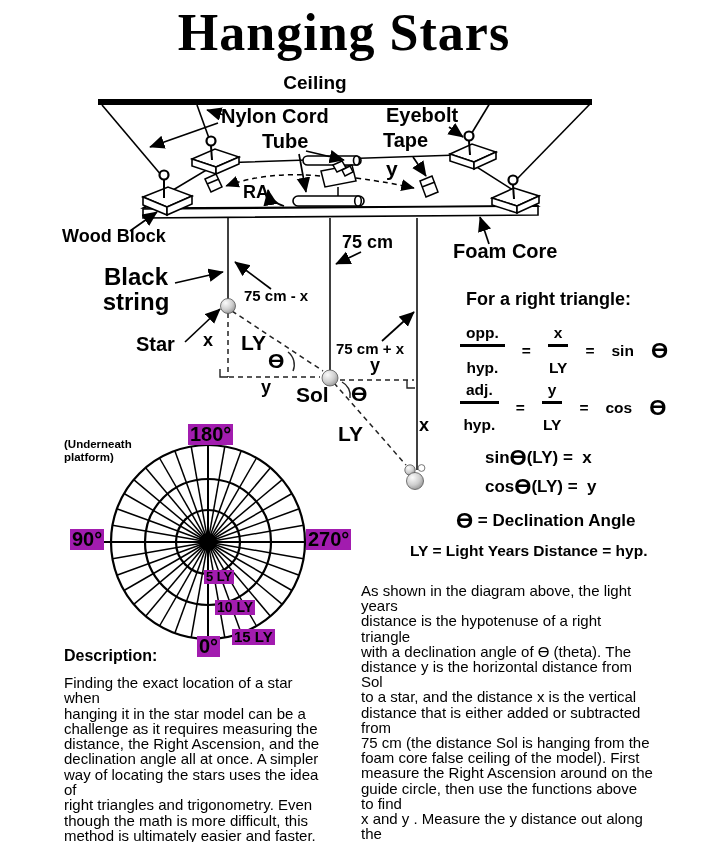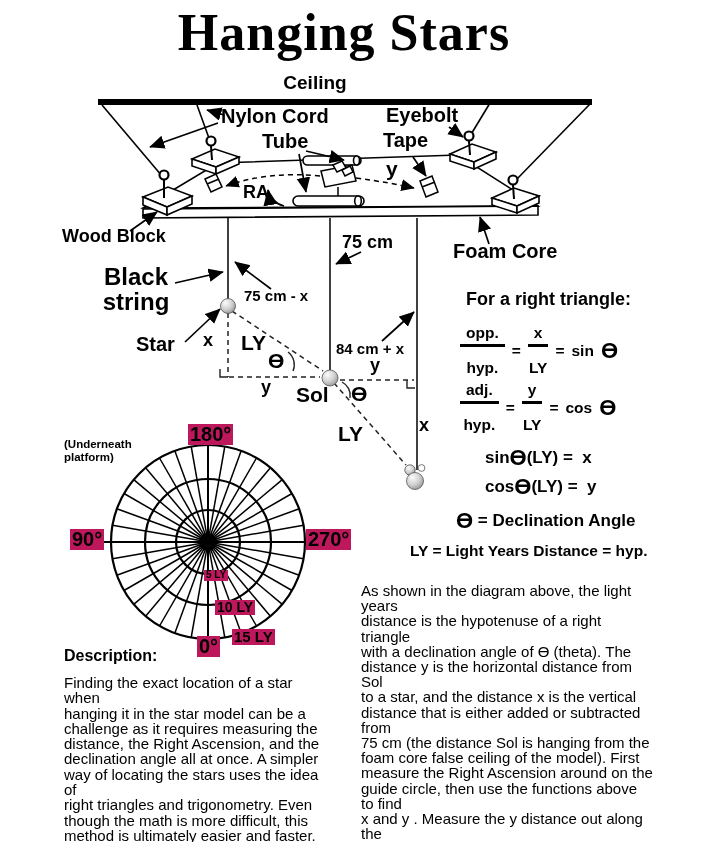--- a/index.html
+++ b/index.html
@@ -4,22 +4,22 @@
 <style>
   html,body{margin:0;padding:0;background:#fff;}
   #page{position:relative;width:720px;height:842px;background:#fff;overflow:hidden;
         font-family:"Liberation Sans","DejaVu Sans",sans-serif;color:#000;}
   #art{position:absolute;left:0;top:0;z-index:1;}
   .lbl{position:absolute;z-index:2;font-weight:bold;white-space:pre-line;line-height:1.05;}
   .title{font-family:"Liberation Serif","DejaVu Serif",serif;font-size:52px;font-weight:bold;
          text-align:center;letter-spacing:1px;white-space:nowrap;}
   .para{position:absolute;z-index:2;font-weight:normal;font-size:15px;line-height:15.3px;
         white-space:pre-line;letter-spacing:0px;}
-  .wbg{background:#be185d;padding:0 2px;}
-  .f-row{position:absolute;z-index:2;display:flex;align-items:center;gap:7px;
+  .wbg{background:#a21caf;padding:0 2px;}
+  .f-row{position:absolute;z-index:2;display:flex;align-items:center;gap:17px;
          font-weight:bold;font-size:15.5px;}
   .frac{display:flex;flex-direction:column;align-items:center;}
   .frac .top{padding:0 6px 2px;border-bottom:3px solid #000;}
   .frac .bot{padding-top:12px;}
   .theta{font-size:22px;line-height:1;font-weight:bold;}
   .eqline{position:absolute;z-index:2;font-weight:bold;font-size:17px;white-space:pre;
           display:flex;align-items:center;}
   .ctr{text-align:center;}
 </style>
 </head>
@@ -222,31 +222,31 @@
 string</div>
 <div class="lbl" style="left:244px;top:288px;font-size:15px;">75 cm - x</div>
 <div class="lbl" style="left:136px;top:334px;font-size:20px;">Star</div>
 <div class="lbl" style="left:203px;top:331px;font-size:18px;">x</div>
 <div class="lbl" style="left:241px;top:332px;font-size:21px;">LY</div>
 <div class="lbl" style="left:268px;top:350px;font-size:21px;">Ө</div>
 <div class="lbl" style="left:261px;top:378px;font-size:18px;">y</div>
 <div class="lbl" style="left:296px;top:384px;font-size:21px;">Sol</div>
 <div class="lbl" style="left:370px;top:356px;font-size:18px;">y</div>
 <div class="lbl" style="left:351px;top:383px;font-size:21px;">Ө</div>
-<div class="lbl" style="left:336px;top:341px;font-size:15px;">84 cm + x</div>
+<div class="lbl" style="left:336px;top:341px;font-size:15px;">75 cm + x</div>
 <div class="lbl" style="left:338px;top:423px;font-size:21px;">LY</div>
 <div class="lbl" style="left:419px;top:416px;font-size:18px;">x</div>
 
 <div class="lbl" style="left:64px;top:438px;font-size:11.5px;line-height:13px;">(Underneath
 platform)</div>
 <div class="lbl wbg" style="left:188px;top:424px;font-size:20px;">180°</div>
 <div class="lbl wbg" style="left:70px;top:529px;font-size:20px;">90°</div>
 <div class="lbl wbg" style="left:306px;top:529px;font-size:20px;">270°</div>
 <div class="lbl wbg" style="left:197px;top:636px;font-size:20px;">0°</div>
-<div class="lbl wbg" style="left:204px;top:570px;font-size:10px;">5 LY</div>
+<div class="lbl wbg" style="left:204px;top:570px;font-size:13px;">5 LY</div>
 <div class="lbl wbg" style="left:215px;top:600px;font-size:14px;">10 LY</div>
 <div class="lbl wbg" style="left:232px;top:629px;font-size:15px;">15 LY</div>
 
 <div class="lbl" style="left:466px;top:290px;font-size:18px;">For a right triangle:</div>
 
 <div class="f-row" style="left:460px;top:324px;">
   <div class="frac">
     <span class="top">opp.</span>
     <span class="bot">hyp.</span>
   </div>

